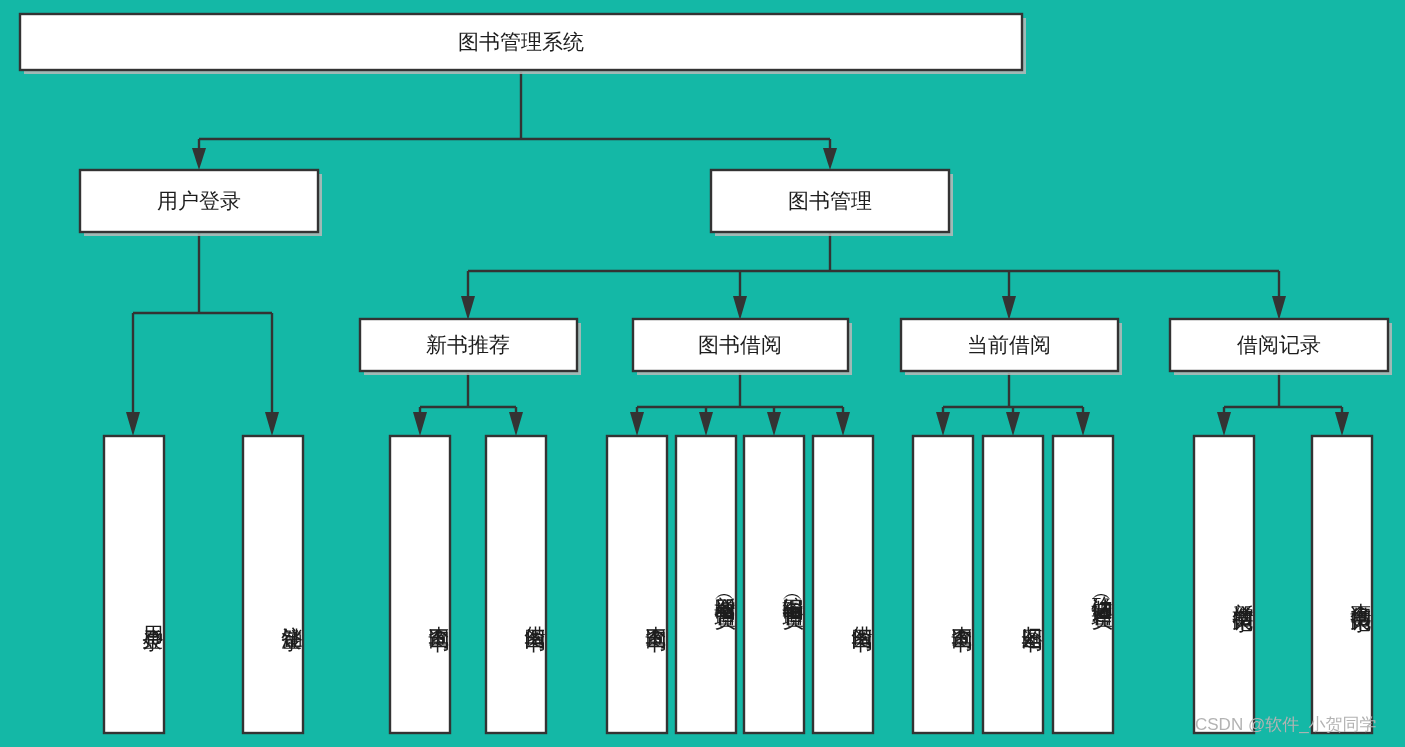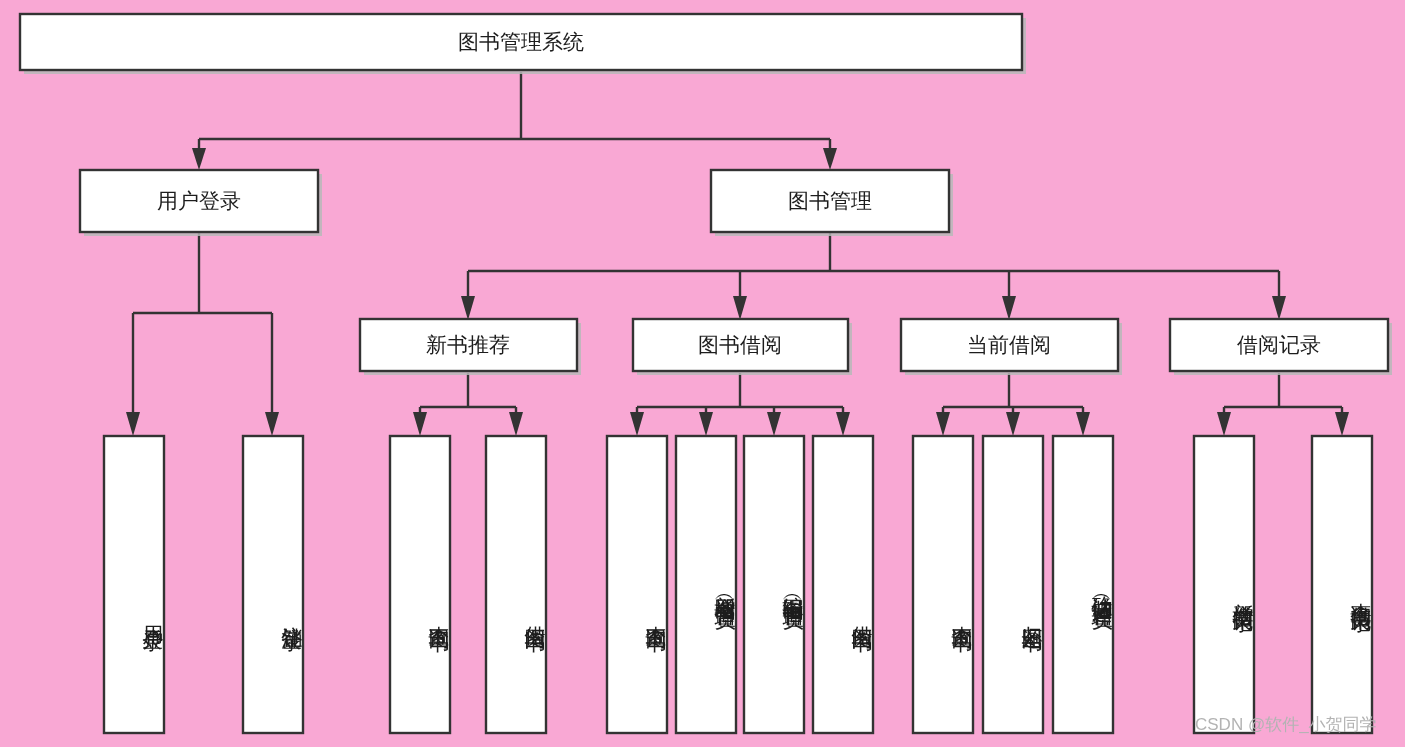--- a/index.html
+++ b/index.html
@@ -8,21 +8,21 @@
     padding: 0;
     background: #ffffff;
   }
   body {
     font-family: "Liberation Sans", "DejaVu Sans", sans-serif;
   }
   #diagram-root {
     position: relative;
     width: 1405px;
     height: 747px;
-    background: #f9a8d4;
+    background: #14b8a6;
     overflow: hidden;
   }
   svg#flow-svg {
     position: absolute;
     left: 0;
     top: 0;
     width: 1405px;
     height: 747px;
     display: block;
   }

